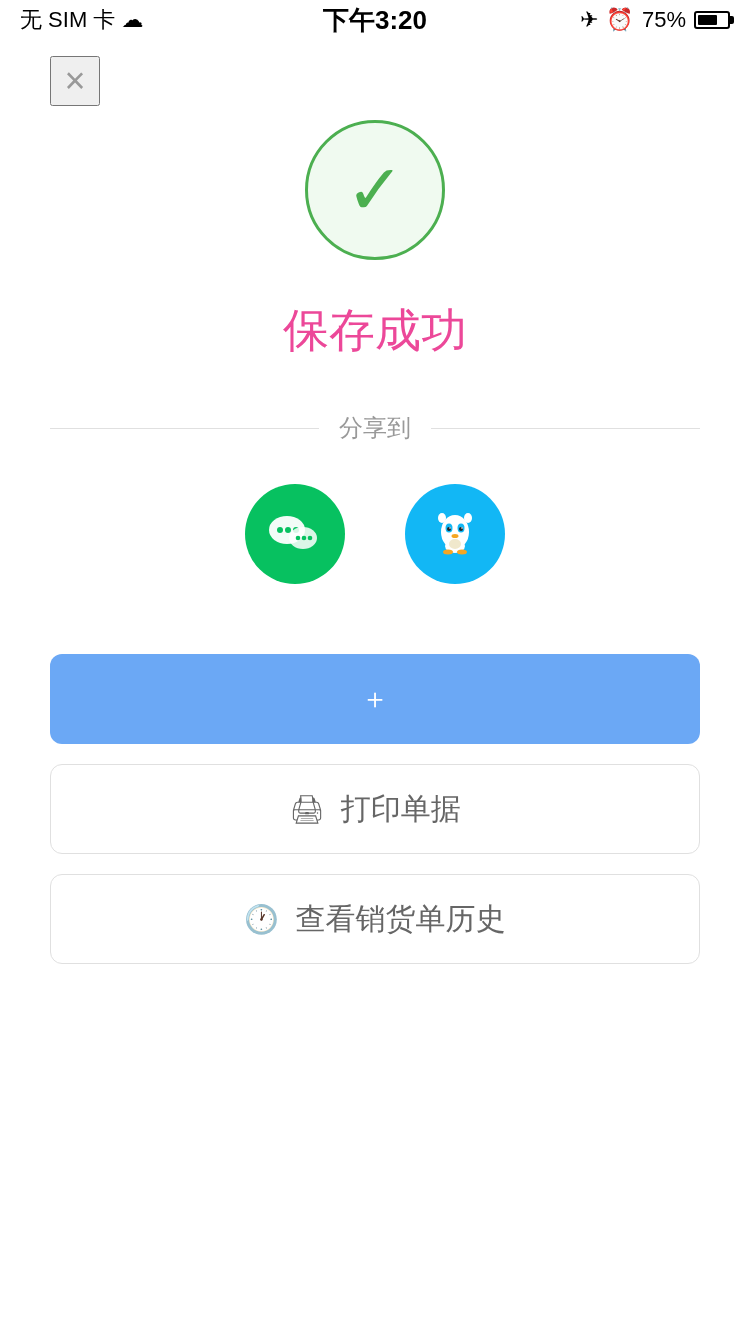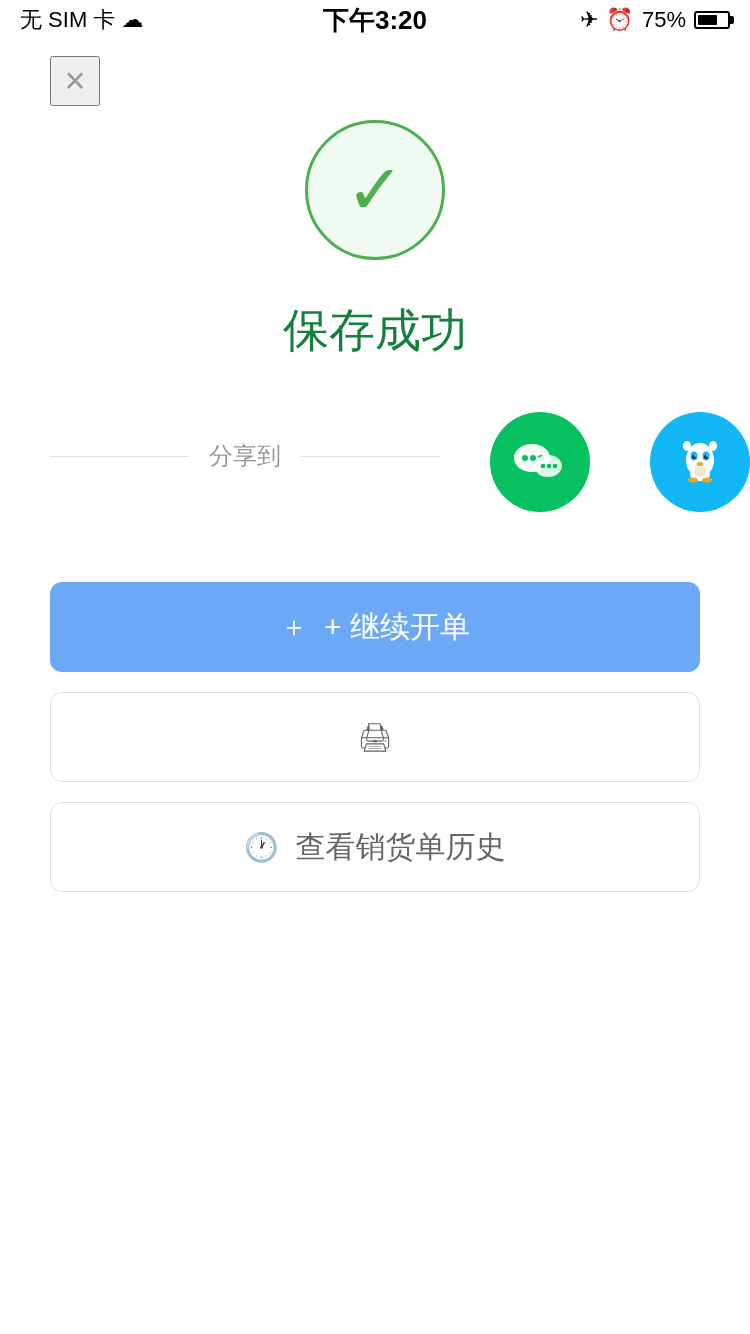--- a/index.html
+++ b/index.html
@@ -123,30 +123,30 @@
     .checkmark {
       color: #4caf50;
       font-size: 70px;
       line-height: 1;
     }
 
     
     .success-title {
       font-size: 46px;
       font-weight: 500;
-      color: #15803d;
+      color: #ec4899;
       margin-bottom: 50px;
     }
 
     
     .share-section {
       width: 100%;
       display: flex;
-      flex-direction: row;
-      align-items: flex-end;
+      flex-direction: column;
+      align-items: center;
       margin-bottom: 50px;
     }
 
     .divider-row {
       width: 100%;
       display: flex;
       align-items: center;
       padding: 0 50px;
       margin-bottom: 40px;
     }
@@ -316,25 +316,25 @@
           <ellipse cx="15" cy="12" rx="4" ry="5" fill="white"></ellipse>
           <ellipse cx="41" cy="12" rx="4" ry="5" fill="white"></ellipse>
         </svg>
       </div>
     </div>
   </div>
 
   <div class="action-buttons">
     <button class="btn btn-primary">
       <span class="btn-icon">＋</span>
-      <span>+ 继续开单</span>
     </button>
 
     <button class="btn btn-secondary">
       <span class="btn-icon">🖨</span>
+      <span>打印单据</span>
     </button>
 
     <button class="btn btn-secondary">
       <span class="btn-icon">🕐</span>
       <span>查看销货单历史</span>
     </button>
   </div>
 
 </div>
 

